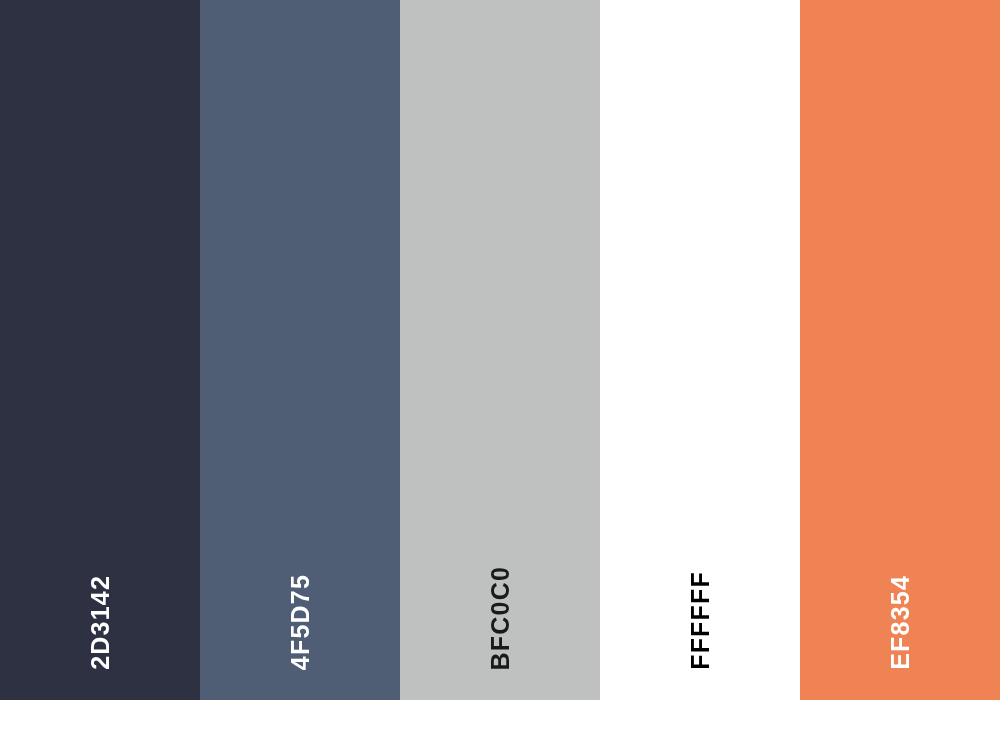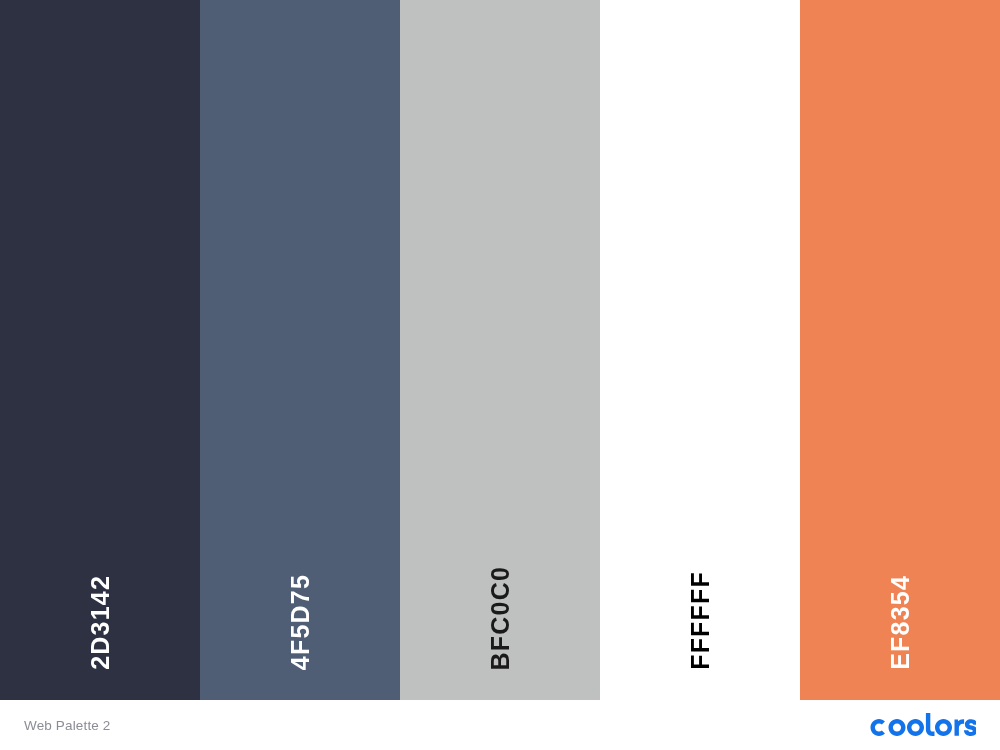--- a/index.html
+++ b/index.html
@@ -107,38 +107,14 @@
     </div>
 
     <div class="swatch" style="background:#EF8354;">
       <div class="label-wrap">
         <span class="label-rot" style="color:#FFFFFF;">EF8354</span>
       </div>
     </div>
 
   </div>
 
-  <div class="footer">
-    <span class="palette-name">Web Palette 2</span>
-
-    <div class="brand">
-      <svg width="110" height="26" viewBox="0 0 220 52" aria-hidden="true">
-        <g fill="#1273EB">
-
-          <path d="M26 14c-9.4 0-17 7.6-17 17s7.6 17 17 17c4.6 0 8.8-1.8 11.9-4.8l-6.2-6.2c-1.5 1.4-3.5 2.2-5.7 2.2-4.5 0-8.2-3.7-8.2-8.2s3.7-8.2 8.2-8.2c2.2 0 4.2.9 5.7 2.3l6.2-6.2C34.8 15.8 30.6 14 26 14z"></path>
-
-          <path d="M62 14c-9.4 0-17 7.6-17 17s7.6 17 17 17 17-7.6 17-17-7.6-17-17-17zm0 25.2c-4.5 0-8.2-3.7-8.2-8.2s3.7-8.2 8.2-8.2 8.2 3.7 8.2 8.2-3.7 8.2-8.2 8.2z"></path>
-
-          <path d="M99 14c-9.4 0-17 7.6-17 17s7.6 17 17 17 17-7.6 17-17-7.6-17-17-17zm0 25.2c-4.5 0-8.2-3.7-8.2-8.2s3.7-8.2 8.2-8.2 8.2 3.7 8.2 8.2-3.7 8.2-8.2 8.2z"></path>
-
-          <path d="M128.6 2h-8.8v33.6c0 7 5.7 12.4 12.8 12.4h4.4v-8.8h-3.6c-2.8 0-4.8-1.9-4.8-4.6V2z"></path>
-
-          <path d="M155 14c-9.4 0-17 7.6-17 17s7.6 17 17 17 17-7.6 17-17-7.6-17-17-17zm0 25.2c-4.5 0-8.2-3.7-8.2-8.2s3.7-8.2 8.2-8.2 8.2 3.7 8.2 8.2-3.7 8.2-8.2 8.2z"></path>
-
-          <path d="M177 47.6h8.8V31.4c0-4.6 3.3-8.1 7.8-8.1h2.6v-9h-2.2c-4 0-7.3 1.5-9.6 4.2l-.6-3.7H177v32.8z"></path>
-
-          <path d="M211 27.2c-3.1-.7-4.3-1.2-4.3-2.5 0-1.3 1.3-2.1 3.4-2.1 2.4 0 4.2 1 4.6 3.1h8.4c-.5-6.9-5.8-11.1-13-11.1-7.3 0-12.3 4-12.3 10.3 0 6 4.2 8.7 10.8 10.1 3.6.8 4.9 1.4 4.9 2.8 0 1.4-1.4 2.3-3.9 2.3-2.9 0-4.8-1.2-5.2-3.6h-8.6c.5 7.3 6.2 11.5 13.8 11.5 7.7 0 12.8-4.1 12.8-10.6 0-6.1-4.3-8.8-11.4-10.2z"></path>
-        </g>
-      </svg>
-    </div>
-  </div>
 
 </div>
 
 </body></html>

